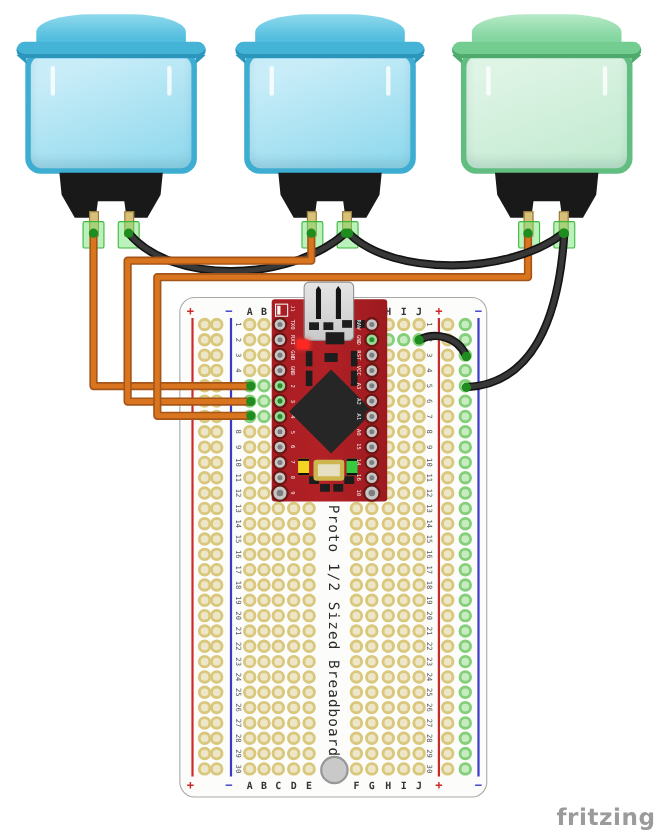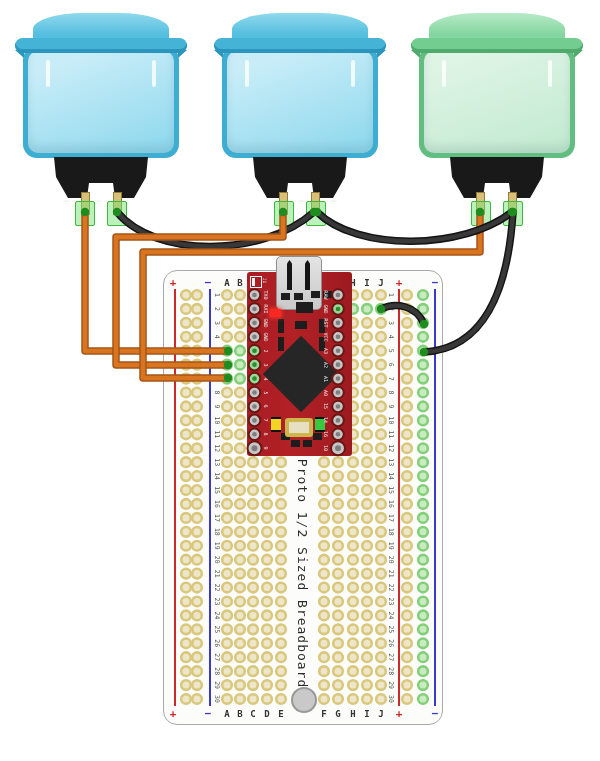--- a/index.html
+++ b/index.html
@@ -764,13 +764,14 @@
       <circle cx="512" cy="212" r="4.2" fill="#1f8c1f"></circle>
       <circle cx="513" cy="212" r="4.2" fill="#1f8c1f"></circle>
       <circle cx="228" cy="351" r="4.2" fill="#1f8c1f"></circle>
       <circle cx="228" cy="365" r="4.2" fill="#1f8c1f"></circle>
       <circle cx="228" cy="378" r="4.2" fill="#1f8c1f"></circle>
       <circle cx="381" cy="309" r="4.2" fill="#1f8c1f"></circle>
       <circle cx="424" cy="324" r="4.2" fill="#1f8c1f"></circle>
       <circle cx="424" cy="352" r="4.2" fill="#1f8c1f"></circle>
     </svg>
 
+  <div class="abs watermark">fritzing</div>
 </div>
 
 </body></html>

